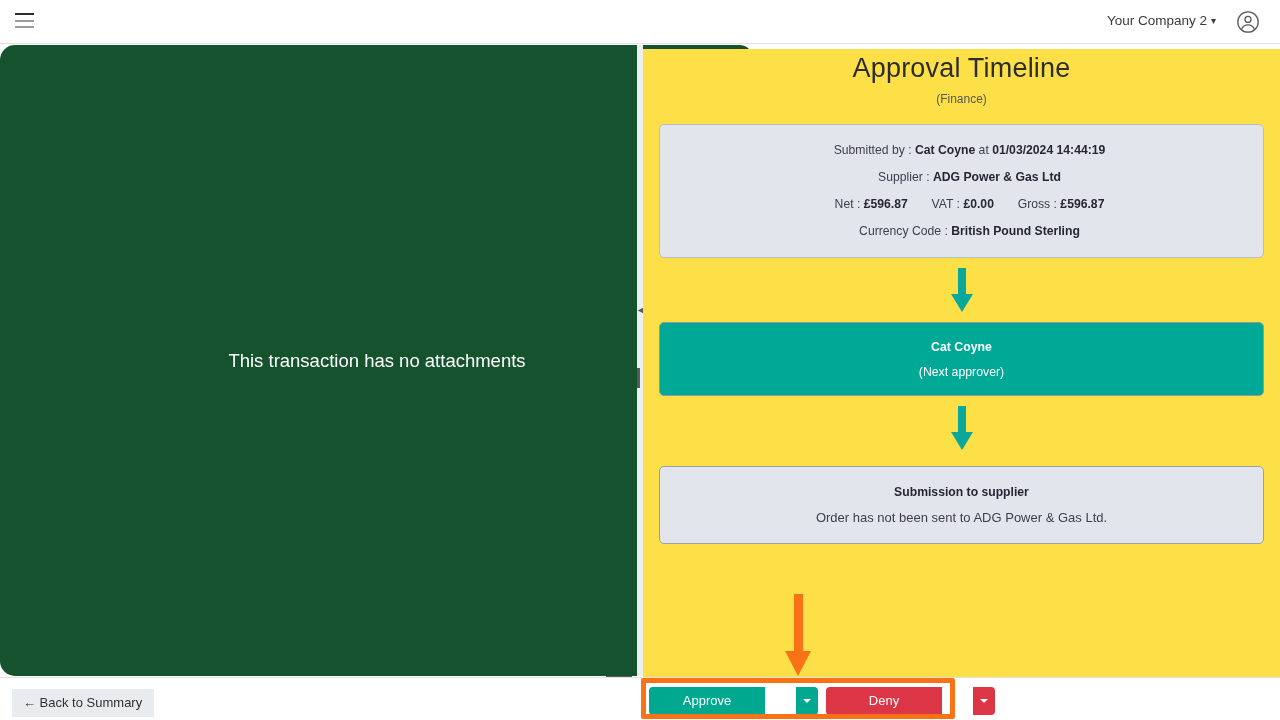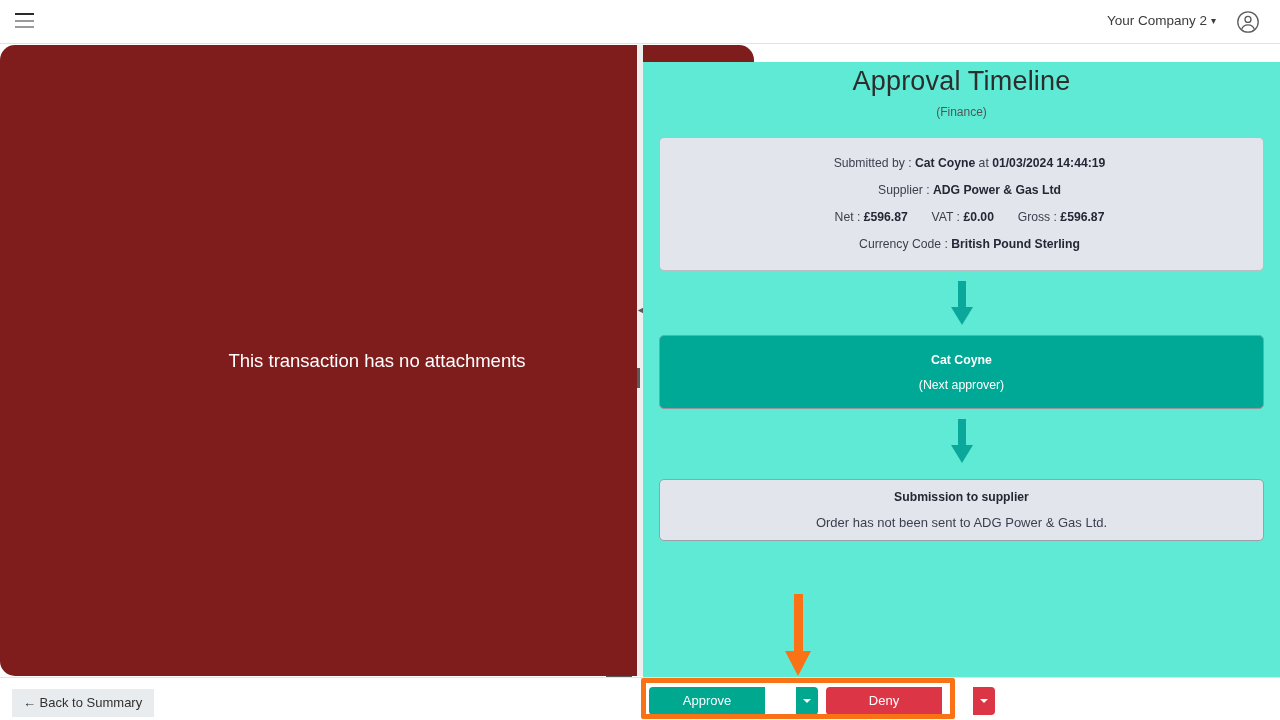--- a/index.html
+++ b/index.html
@@ -102,21 +102,21 @@
     cursor: pointer;
   }
 
   
   .left-panel {
     position: absolute;
     top: 45px;
     left: 0;
     width: 754px;
     height: 631px;
-    background: #7f1d1d;
+    background: #14532d;
     display: flex;
     align-items: center;
     justify-content: center;
     border-radius: 15px;
   }
   .no-attachments {
     color: #ffffff;
     font-size: 18.5px;
     text-align: center;
     user-select: none;
@@ -156,25 +156,25 @@
     top: 676px;
     left: 606px;
     width: 26px;
     height: 3px;
     background: #5a5a5a;
   }
 
   
   .right-panel {
     position: absolute;
-    top: 62px;
+    top: 49px;
     left: 643px;
     width: 637px;
     height: 631px;
-    background: #5eead4;
+    background: #fde047;
     overflow: hidden;
   }
 
   .timeline-title {
     margin-top: 4px;
     text-align: center;
     font-size: 27px;
     font-weight: 400;
     color: #2d2d2d;
     letter-spacing: 0.2px;
@@ -247,21 +247,21 @@
   }
   .tl-approver .sub {
     color: #ffffff;
     font-size: 12.3px;
     font-weight: 400;
   }
 
   .tl-submission {
     margin: 16px auto;
     width: 605px;
-    height: 62px;
+    height: 78px;
     background: #e2e6ec;
     border: 1px solid #9aa0a8;
     border-radius: 5px;
     display: flex;
     flex-direction: column;
     align-items: center;
     justify-content: center;
   }
   .tl-submission .title {
     font-size: 12.2px;

